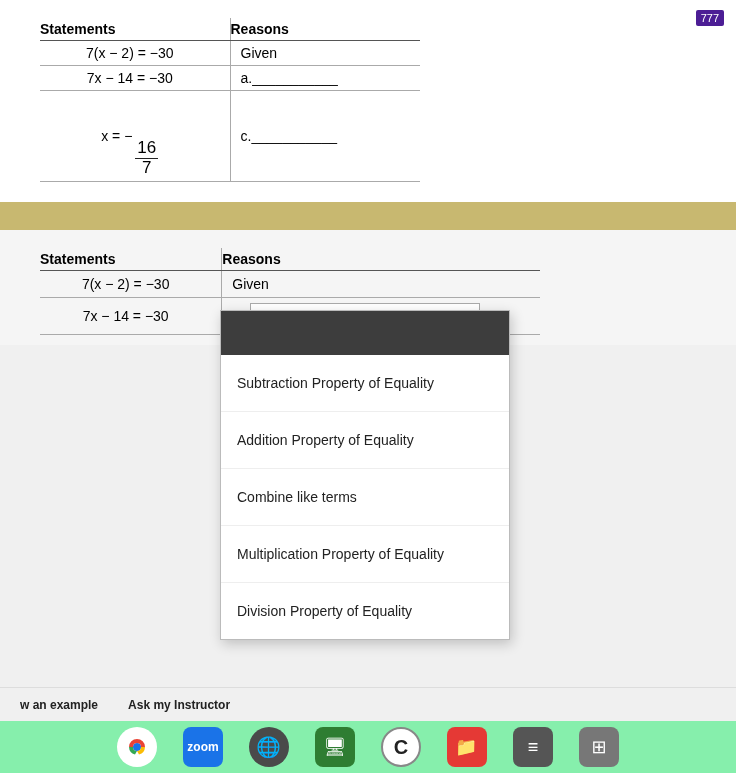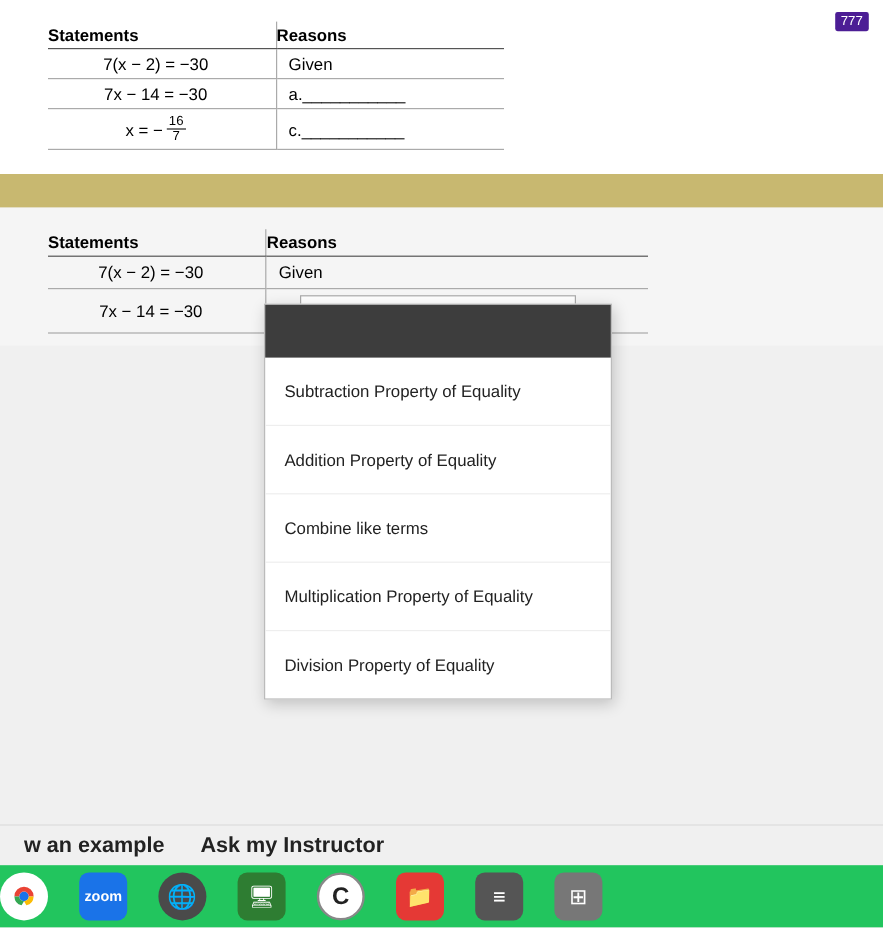--- a/index.html
+++ b/index.html
@@ -63,22 +63,23 @@
 
     table th.stmt-h {
       border-right: 1px solid #aaa;
       min-width: 160px;
     }
 
     .fraction {
       display: inline-flex;
       flex-direction: column;
       align-items: center;
-      font-size: 11px;
+      font-size: 17px;
       line-height: 1.1;
+      margin-top: 44px;
     }
 
     .fraction .numerator {
       border-bottom: 1px solid #222;
       padding: 0 2px;
     }
 
     .fraction .denominator {
       padding: 0 2px;
     }
@@ -200,24 +201,24 @@
       border-bottom: none;
     }
 
     
     .taskbar {
       position: absolute;
       bottom: 0;
       left: 0;
       width: 736px;
       height: 52px;
-      background: #22c55e;
-      display: flex;
-      align-items: center;
-      justify-content: flex-start;
+      background: #86efac;
+      display: flex;
+      align-items: center;
+      justify-content: center;
       gap: 26px;
       z-index: 200;
     }
 
     .taskbar-icon {
       width: 40px;
       height: 40px;
       border-radius: 50%;
       display: flex;
       align-items: center;
@@ -239,21 +240,21 @@
       height: 34px;
       background: #f0f0f0;
       display: flex;
       align-items: center;
       padding: 0 20px;
       gap: 30px;
       border-top: 1px solid #ddd;
     }
 
     .bottom-link {
-      font-size: 18px;
+      font-size: 12px;
       font-weight: bold;
       color: #222;
       cursor: pointer;
     }
 
     
     .top-right-icon {
       position: absolute;
       top: 10px;
       right: 12px;

